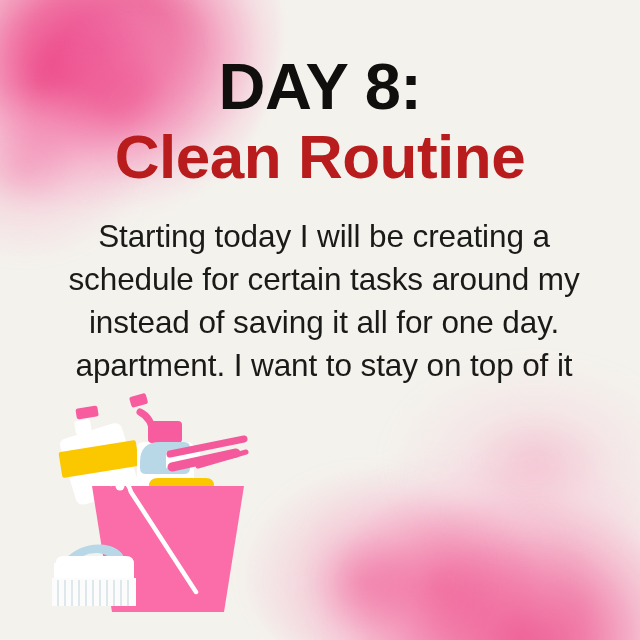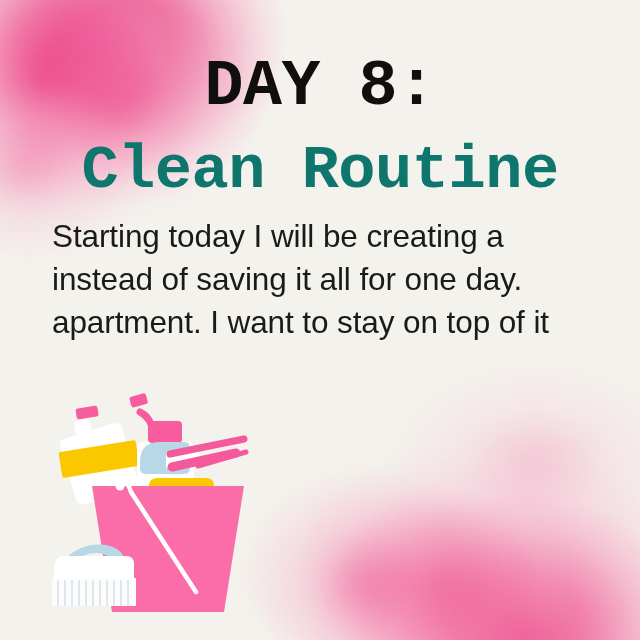--- a/index.html
+++ b/index.html
@@ -138,46 +138,45 @@
     inset: 0;
     z-index: 5;
   }
 
   .title-block {
     position: absolute;
     left: 0;
     right: 0;
     top: 54px;
     text-align: center;
-    font-family: Liberation Mono, monospace;
   }
   .title-line1 {
     display: block;
     font-size: 65px;
     font-weight: 700;
     letter-spacing: -0.5px;
     color: #100f0e;
     line-height: 1.02;
   }
   .title-line2 {
     display: block;
     font-size: 62px;
     font-weight: 700;
     letter-spacing: -0.5px;
-    color: #0f766e;
+    color: #b91c1c;
     line-height: 1.12;
-    margin-top: 16px;
+    margin-top: 2px;
   }
 
   .body-block {
     position: absolute;
     left: 52px;
     right: 44px;
     top: 215px;
-    text-align: left;
+    text-align: center;
   }
   .body-line {
     display: block;
     font-size: 31.5px;
     font-weight: 400;
     color: #1a1a18;
     line-height: 43px;
     letter-spacing: -0.1px;
     white-space: nowrap;
   }
@@ -214,20 +213,21 @@
 
   <div class="content">
 
     <div class="title-block">
       <span class="title-line1">DAY 8:</span>
       <span class="title-line2">Clean Routine</span>
     </div>
 
     <div class="body-block">
       <span class="body-line">Starting today I will be creating a</span>
+      <span class="body-line">schedule for certain tasks around my</span>
       <span class="body-line">instead of saving it all for one day.</span>
       <span class="body-line">apartment. I want to stay on top of it</span>
     </div>
 
     <div class="illustration">
       <svg viewBox="0 0 230 230" xmlns="http://www.w3.org/2000/svg">
 
         <g>
 
           <rect x="28" y="17" width="22" height="11" rx="2.5" fill="#F75C9E" transform="rotate(-9 39 22)"></rect>

